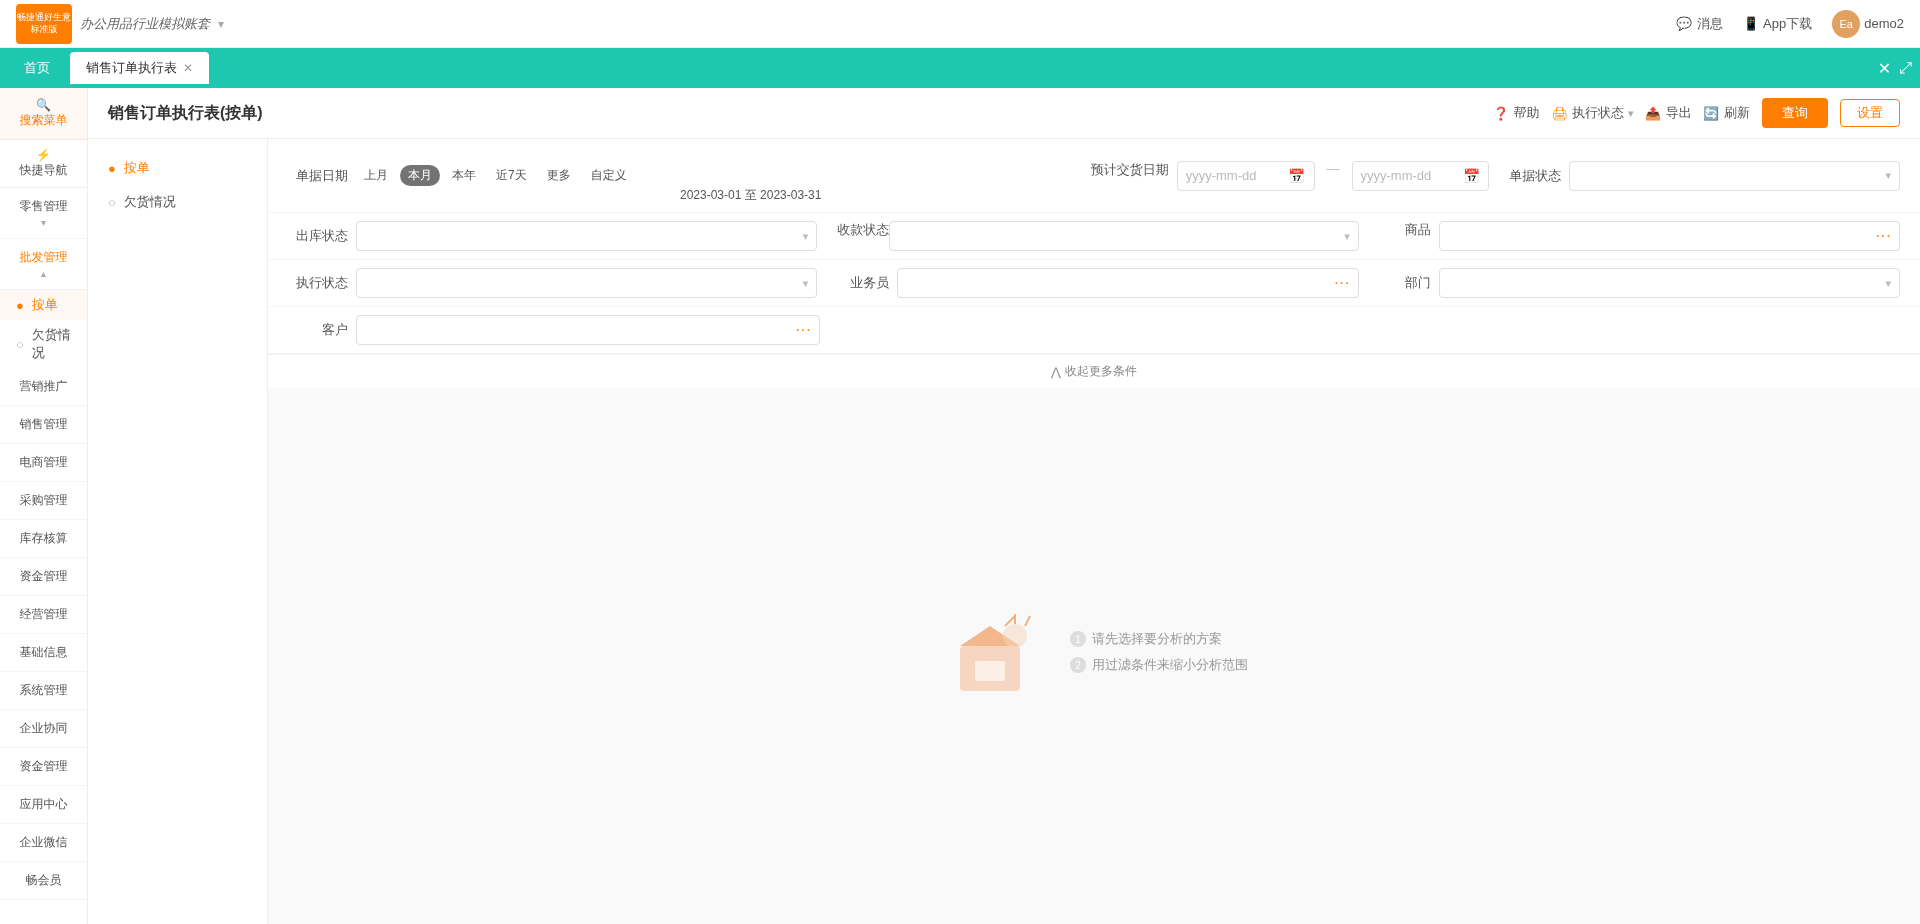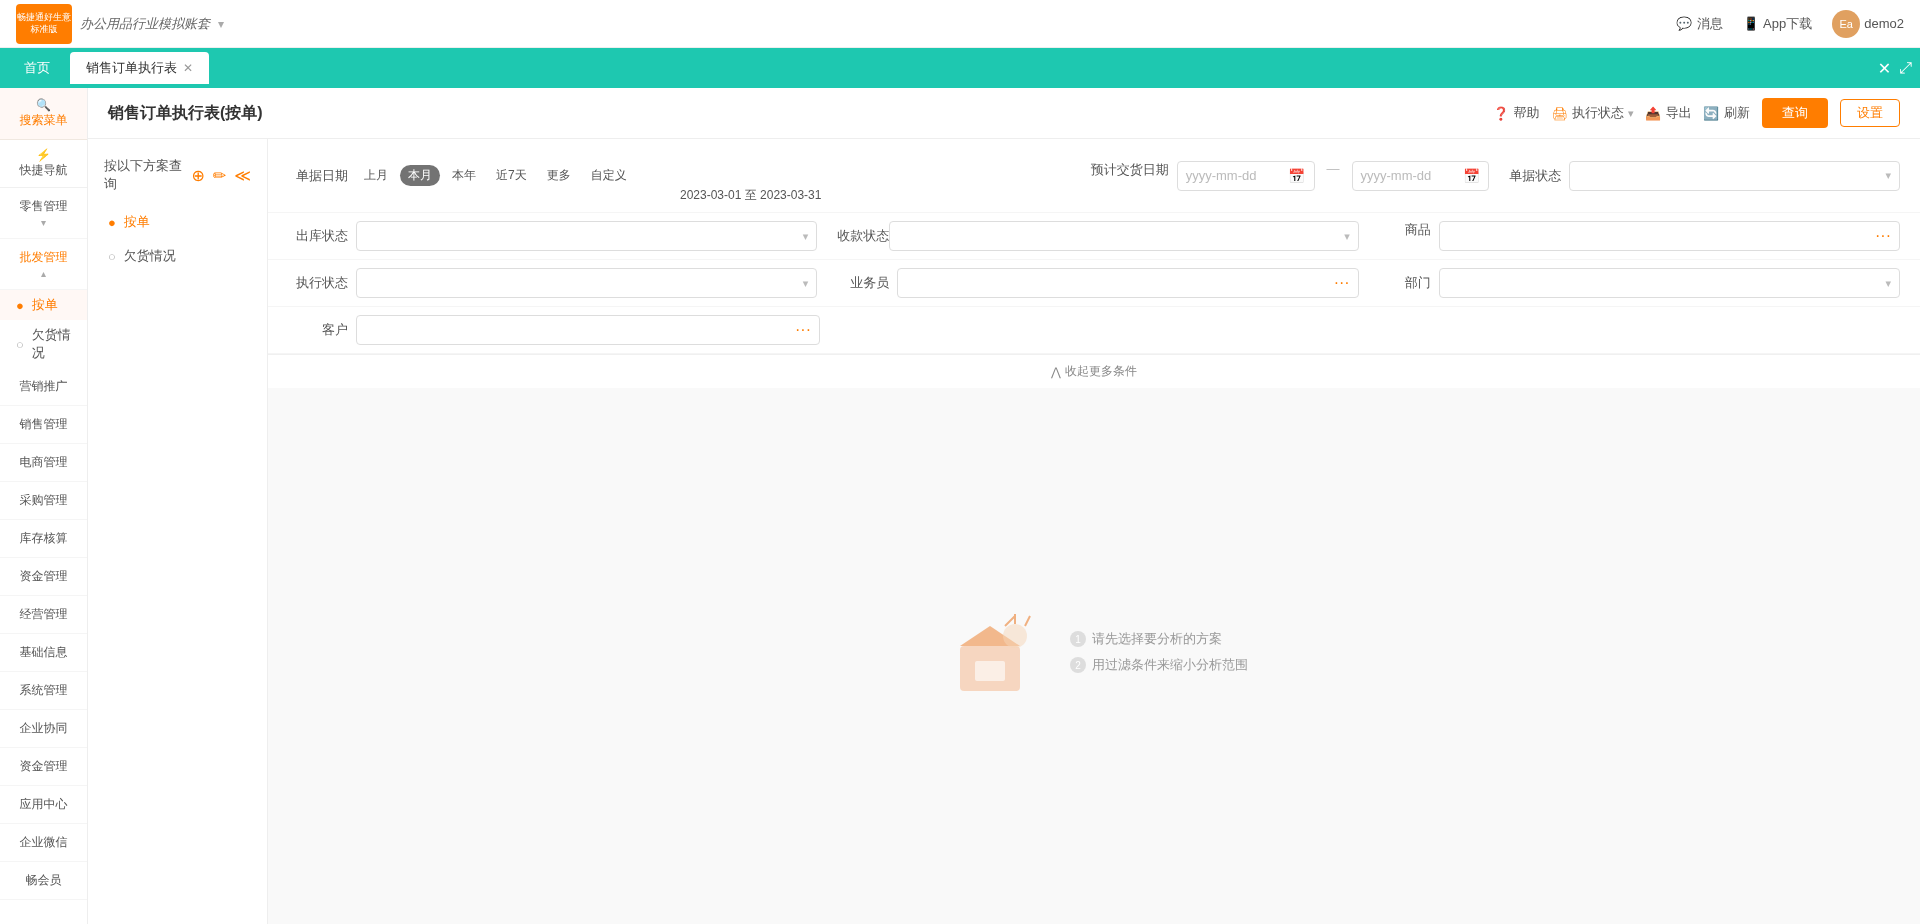--- a/index.html
+++ b/index.html
@@ -400,28 +400,20 @@
           <span>刷新</span>
         </div>
         <button class="query-btn">查询</button>
         <button class="settings-btn">设置</button>
       </div>
     </div>
 
     <div class="filter-panel">
 
       <div class="filter-sidebar">
-        <div class="filter-sidebar-header">
-          <span>按以下方案查询</span>
-          <div class="filter-sidebar-icons">
-            <span style="cursor:pointer;font-size:16px;">⊕</span>
-            <span style="cursor:pointer;font-size:16px;">✏</span>
-            <span style="cursor:pointer;font-size:16px;">≪</span>
-          </div>
-        </div>
         <div class="filter-sidebar-item active">
           <span style="color:#ff7d00;">●</span>
           <span>按单</span>
         </div>
         <div class="filter-sidebar-item">
           <span style="color:#aaa;">○</span>
           <span>欠货情况</span>
         </div>
       </div>
 
@@ -467,21 +459,21 @@
         </div>
 
         <div class="filter-row">
           <div style="display:flex;align-items:center;gap:8px;flex:1;">
             <span class="filter-label">出库状态</span>
             <div class="filter-input-box" style="flex:1;">
               <span></span>
               <span class="dropdown-arrow">▾</span>
             </div>
           </div>
-          <div style="display:flex;align-items:center;gap:0;flex:1;">
+          <div style="display:flex;align-items:flex-start;gap:0;flex:1;">
             <span class="filter-label">收款状态</span>
             <div class="filter-input-box" style="flex:1;">
               <span></span>
               <span class="dropdown-arrow">▾</span>
             </div>
           </div>
           <div style="display:flex;align-items:flex-start;gap:8px;flex:1;">
             <span class="filter-label">商品</span>
             <div class="filter-input-box" style="flex:1;">
               <span></span>

